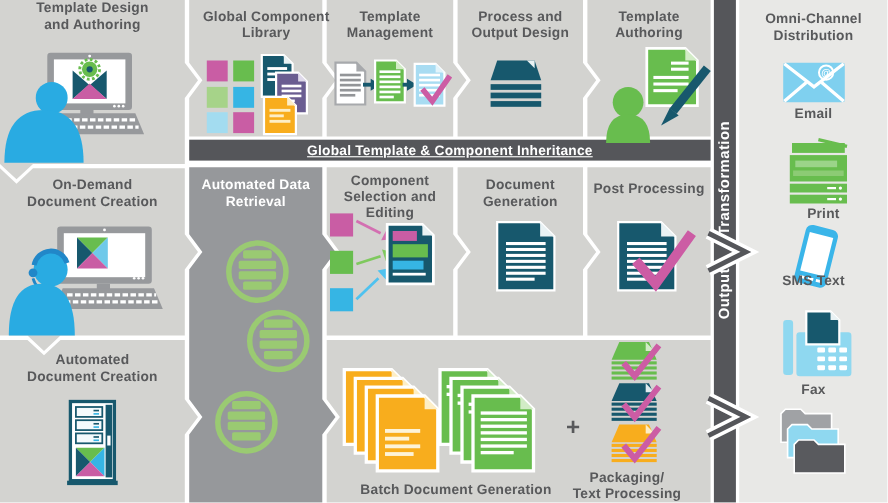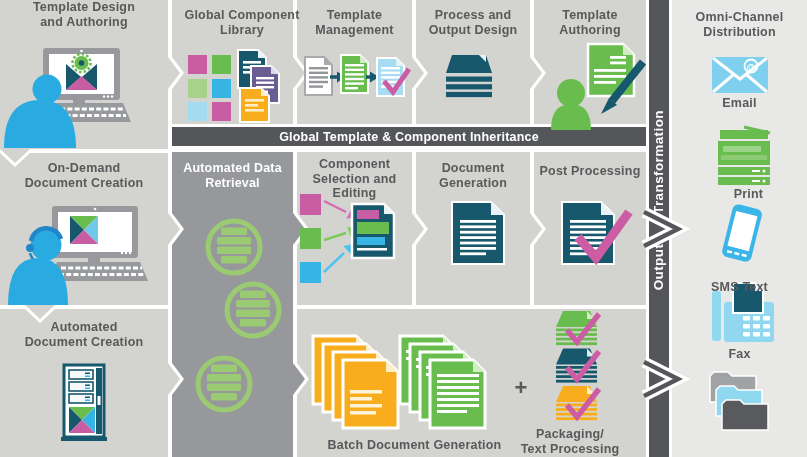--- a/index.html
+++ b/index.html
@@ -2,21 +2,21 @@
 <html><head>
 <meta charset="utf-8">
 <style>
   html,body{margin:0;padding:0;background:#fff;}
   #stage{position:relative;width:807px;height:457px;background:#ffffff;
          font-family:"Liberation Sans",sans-serif;overflow:hidden;}
   #diagram-svg{position:absolute;left:0;top:0;}
   .lbl{position:absolute;font-weight:bold;font-size:12.5px;line-height:14.5px;
        color:#58595b;text-align:center;white-space:pre-line;letter-spacing:.2px;}
   .lbl.white{color:#ffffff;}
-  .lbl.bar-caption{font-size:12.5px;line-height:17px;}
+  .lbl.bar-caption{font-size:12.5px;line-height:17px;text-decoration:underline;}
   .rot{transform:translate(-50%,-50%) rotate(-90deg);white-space:nowrap;
        font-size:13.5px;letter-spacing:.4px;}
   .plus{font-size:22px;line-height:22px;}
 </style>
 </head>
 <body>
 
 <div id="stage">
 
 <svg id="diagram-svg" width="807" height="457" viewBox="0 0 807 457">
@@ -397,16 +397,16 @@
 <div class="lbl" style="left:297px;top:438px;width:235px">Batch Document Generation</div>
 <div class="lbl plus" style="left:503px;top:377px;width:36px">+</div>
 <div class="lbl" style="left:508px;top:427px;width:124px">Packaging/
 Text Processing</div>
 <div class="lbl white rot" style="left:659px;top:162px">Transformation</div>
 <div class="lbl white rot" style="left:659px;top:267px">Output</div>
 <div class="lbl" style="left:672px;top:10px;width:135px">Omni-Channel
 Distribution</div>
 <div class="lbl" style="left:672px;top:96px;width:135px">Email</div>
 <div class="lbl" style="left:672px;top:187px;width:153px">Print</div>
-<div class="lbl" style="left:672px;top:280px;width:135px">SMS Text</div>
+<div class="lbl" style="left:672px;top:248px;width:135px">SMS Text</div>
 <div class="lbl" style="left:672px;top:347px;width:135px">Fax</div>
 
 </div>
 
 </body></html>

